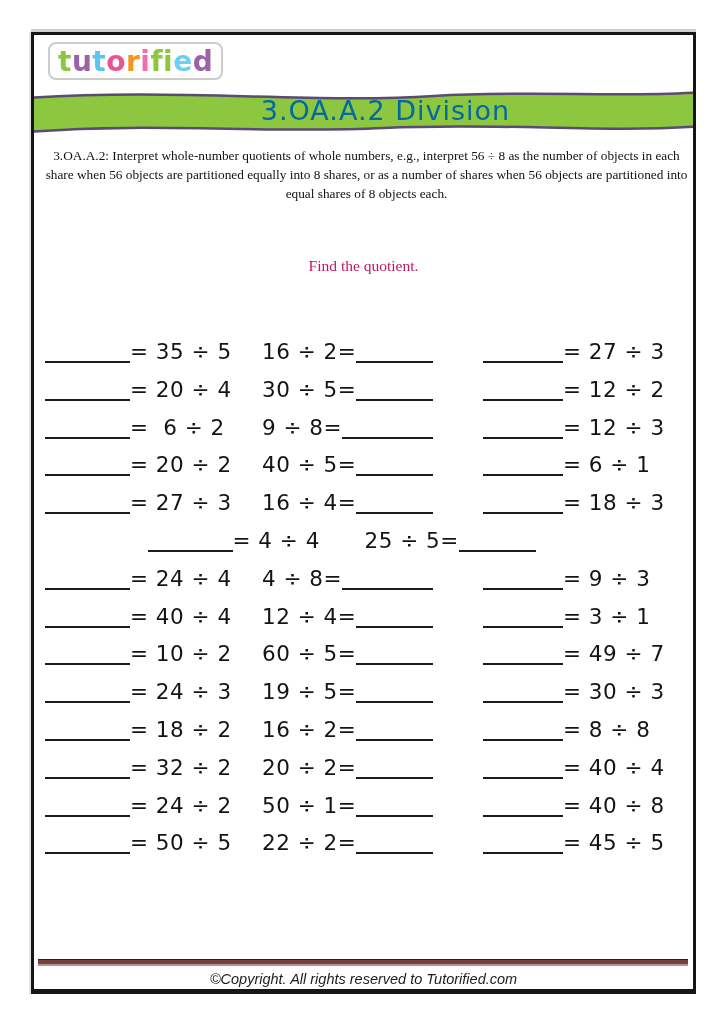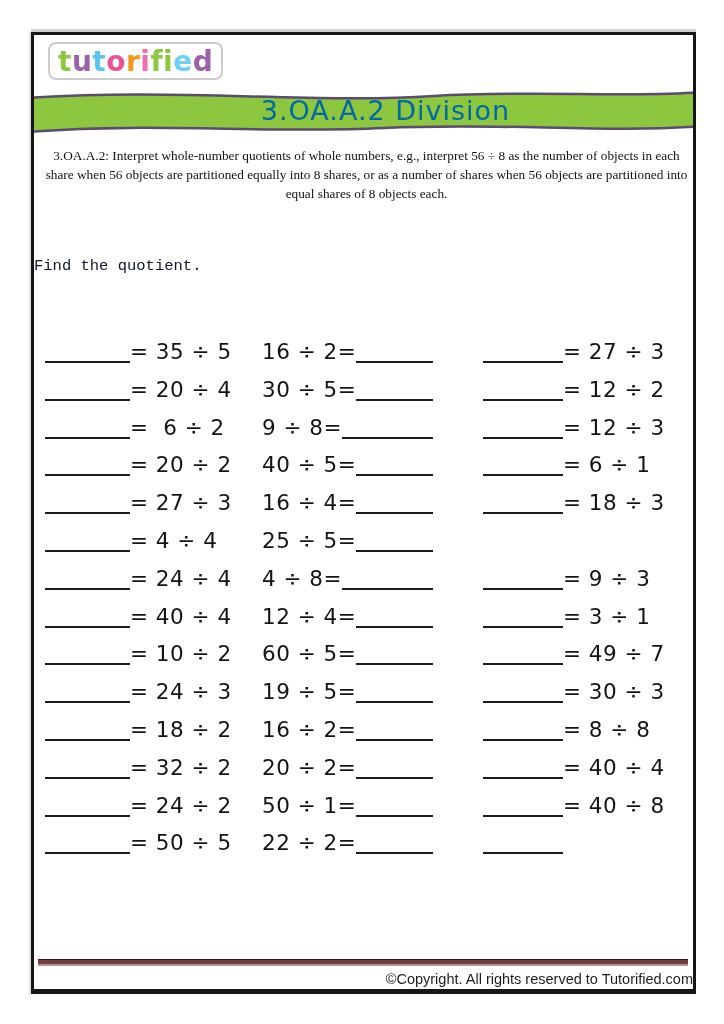--- a/index.html
+++ b/index.html
@@ -31,28 +31,28 @@
 
   
   .desc {
     position:absolute; left:6px; top:112px; width:653px;
     font-family:"Liberation Serif","DejaVu Serif",serif;
     font-size:13.3px; line-height:1.42; color:#111111;text-align:center;
   }
 
   
   .instruction {
-    position:absolute; left:0; top:222px; width:100%; text-align:left;
-    font-family:Liberation Mono, monospace;
-    font-size:15.5px; color:#0f172a;
+    position:absolute; left:0; top:222px; width:100%; text-align:center;
+    font-family:Liberation Serif, serif;
+    font-size:15.5px; color:#be185d;
   }
 
   
   .problems { position:absolute; left:11px; top:250px; width:643px; }
-  .prow { display:flex; height:37.8px; line-height:37.8px; align-items:baseline; }
+  .prow { display:flex; height:37.8px; line-height:37.8px; align-items:baseline;justify-content:center; }
   .cell { display:flex; align-items:baseline; }
   .cell.c1 { width:217px; }
   .cell.c2 { width:221px; padding-right:50px;margin-top:48px; }
   .cell.c3 { flex:1; }
   .eq {
     font-family:"DejaVu Sans",sans-serif; font-size:21.5px; color:#141414;
     white-space:pre; letter-spacing:0.5px;
   }
   .blank {
     display:inline-block; border-bottom:2px solid #1c1c1c;
@@ -61,23 +61,23 @@
   .blank.b1 { width:85px; }
   .blank.b2 { flex:1; }
   .blank.b3 { width:80px; }
 
   
   .footer-rule {
     position:absolute; left:4px; bottom:23px; width:650px; height:7px;
     background:linear-gradient(to bottom,#351919 0 20%,#74403e 20% 68%,#bb9191 68% 100%);
   }
   .footer-copy {
-    position:absolute; left:0; bottom:2px; width:100%; text-align:right;
+    position:absolute; left:0; bottom:2px; width:100%; text-align:center;
     font-family:"Liberation Sans","DejaVu Sans",sans-serif;
-    font-size:14.5px; color:#1d1d1d;
+    font-style:italic; font-size:14.5px; color:#1d1d1d;
   }
 </style>
 </head>
 <body>
 
 <div class="sheet">
 
   <div class="logo-box" id="logo">
       <span class="logo-letter" style="color: rgb(141, 198, 63);">t</span>
       <span class="logo-letter" style="color: rgb(154, 99, 168);">u</span>
@@ -286,20 +286,21 @@
         <div class="cell c1">
           <span class="blank b1"></span>
           <span class="eq">= 50 ÷ 5</span>
         </div>
         <div class="cell c2">
           <span class="eq">22 ÷ 2=</span>
           <span class="blank b2"></span>
         </div>
         <div class="cell c3">
           <span class="blank b3"></span>
+          <span class="eq">= 45 ÷ 5</span>
         </div>
       </div>
     </div>
 
   <div class="footer-rule"></div>
   <div class="footer-copy">©Copyright. All rights reserved to Tutorified.com</div>
 
 </div>
 
 </body></html>

